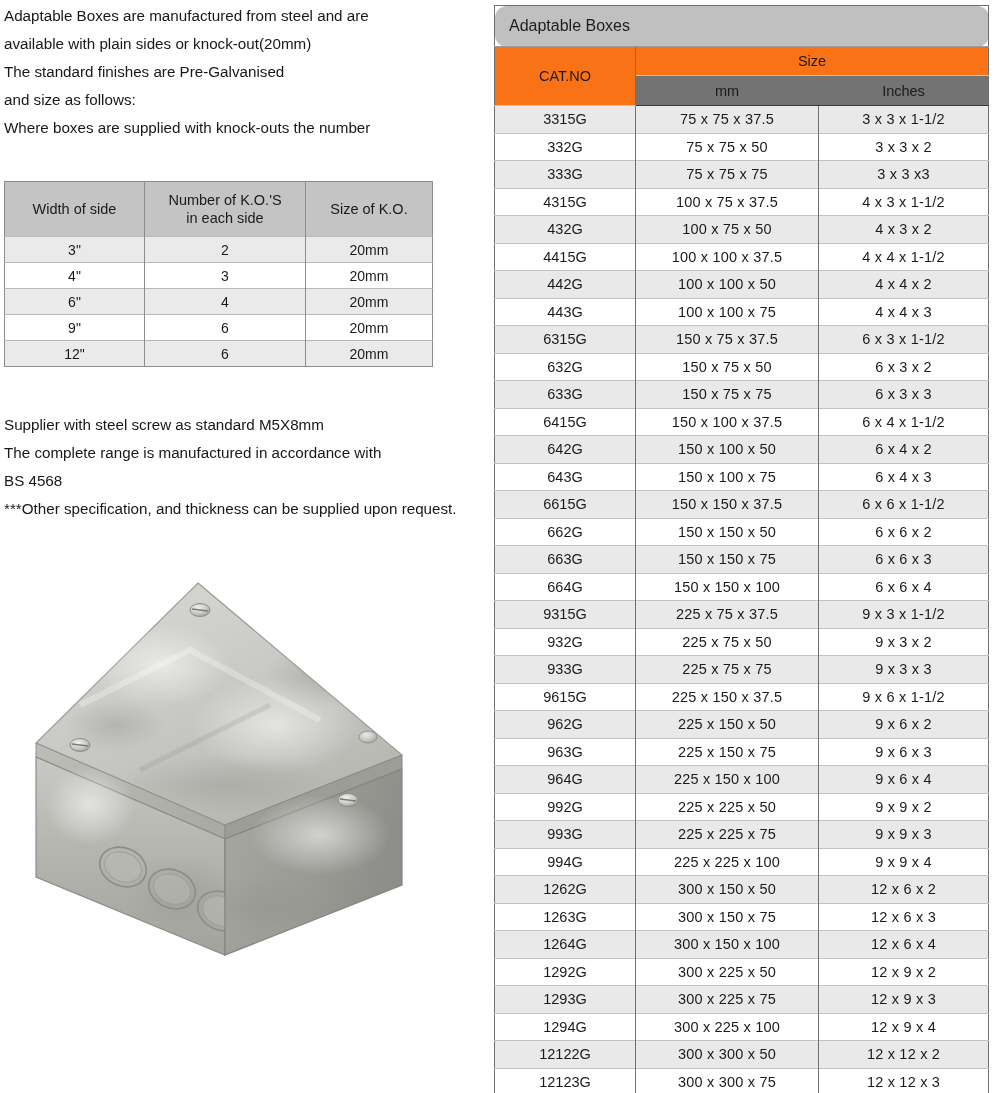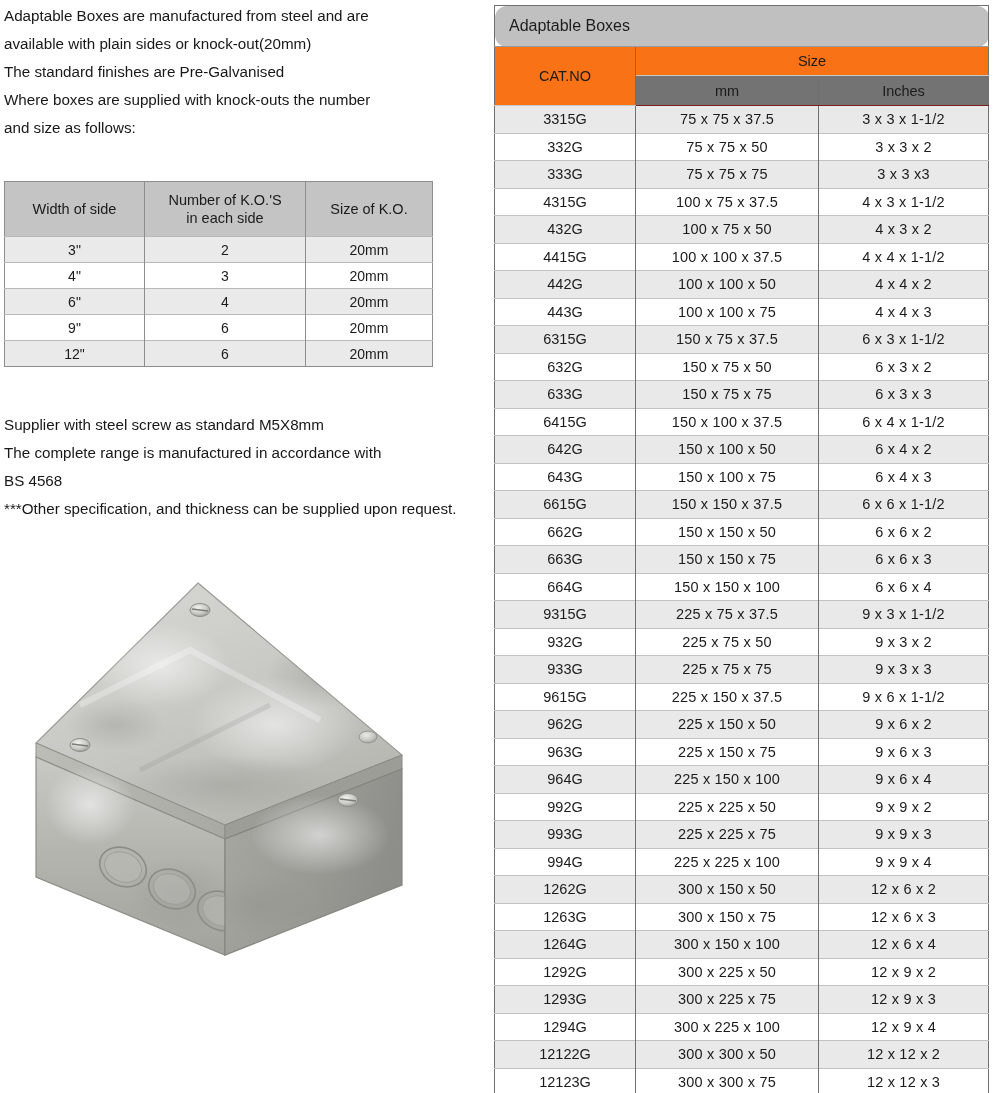--- a/index.html
+++ b/index.html
@@ -126,22 +126,22 @@
 </style>
 </head>
 <body>
 
 <div id="left-col">
 
   <div class="intro-block">
     <div class="intro-line">Adaptable Boxes are manufactured from steel and are</div>
     <div class="intro-line">available with plain sides or knock-out(20mm)</div>
     <div class="intro-line">The standard finishes are Pre-Galvanised</div>
+    <div class="intro-line">and size as follows:</div>
     <div class="intro-line">Where boxes are supplied with knock-outs the number</div>
-    <div class="intro-line">and size as follows:</div>
   </div>
 
   <table id="ko-table">
     <colgroup>
         <col class="c1">
         <col class="c2">
         <col class="c3">
       </colgroup>
     <thead>
       <tr>

